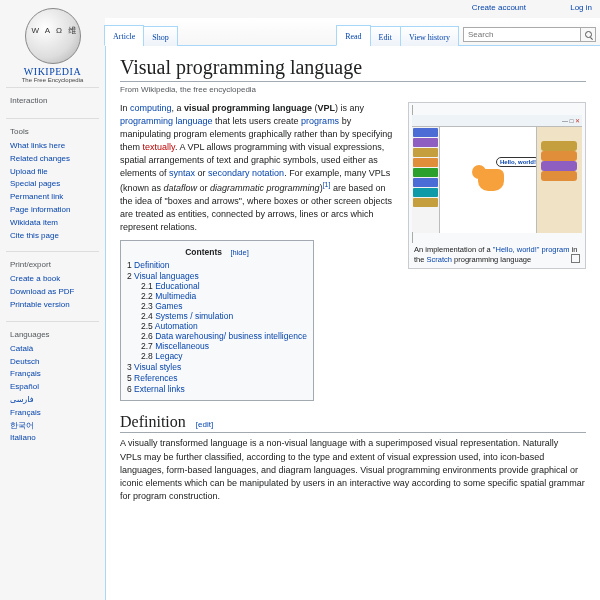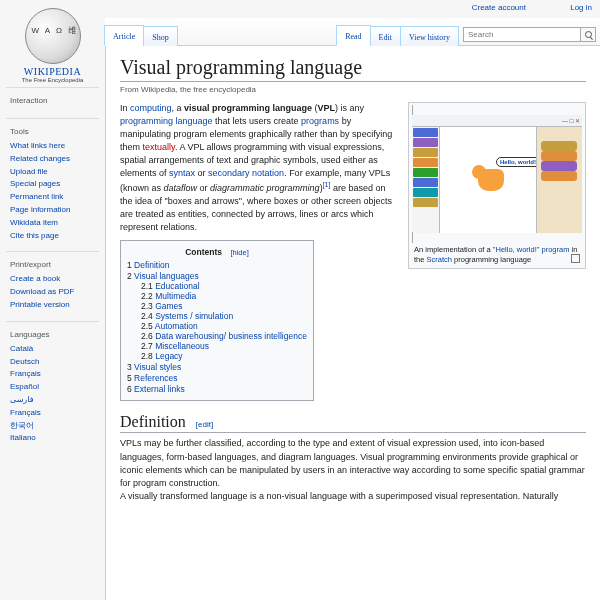--- a/index.html
+++ b/index.html
@@ -235,17 +235,17 @@
           <li><span class="tocnum">3</span> <a>Visual styles</a></li>
           <li><span class="tocnum">5</span> <a>References</a></li>
           <li><span class="tocnum">6</span> <a>External links</a></li>
         </ul>
       </div>
 
       <h2 class="section">
         <span>Definition</span>
         <span class="editsection"><a>[edit]</a></span>
       </h2>
+      <p class="bodytext">A visually transformed language is a non-visual language with a superimposed visual representation. Naturally</p>
       <p class="bodytext">VPLs may be further classified, according to the type and extent of visual expression used, into icon-based languages, form-based languages, and diagram languages. Visual programming environments provide graphical or iconic elements which can be manipulated by users in an interactive way according to some specific spatial grammar for program construction.</p>
-      <p class="bodytext">A visually transformed language is a non-visual language with a superimposed visual representation. Naturally</p>
     </div>
   </div>
 </div>
 
 </body></html>

